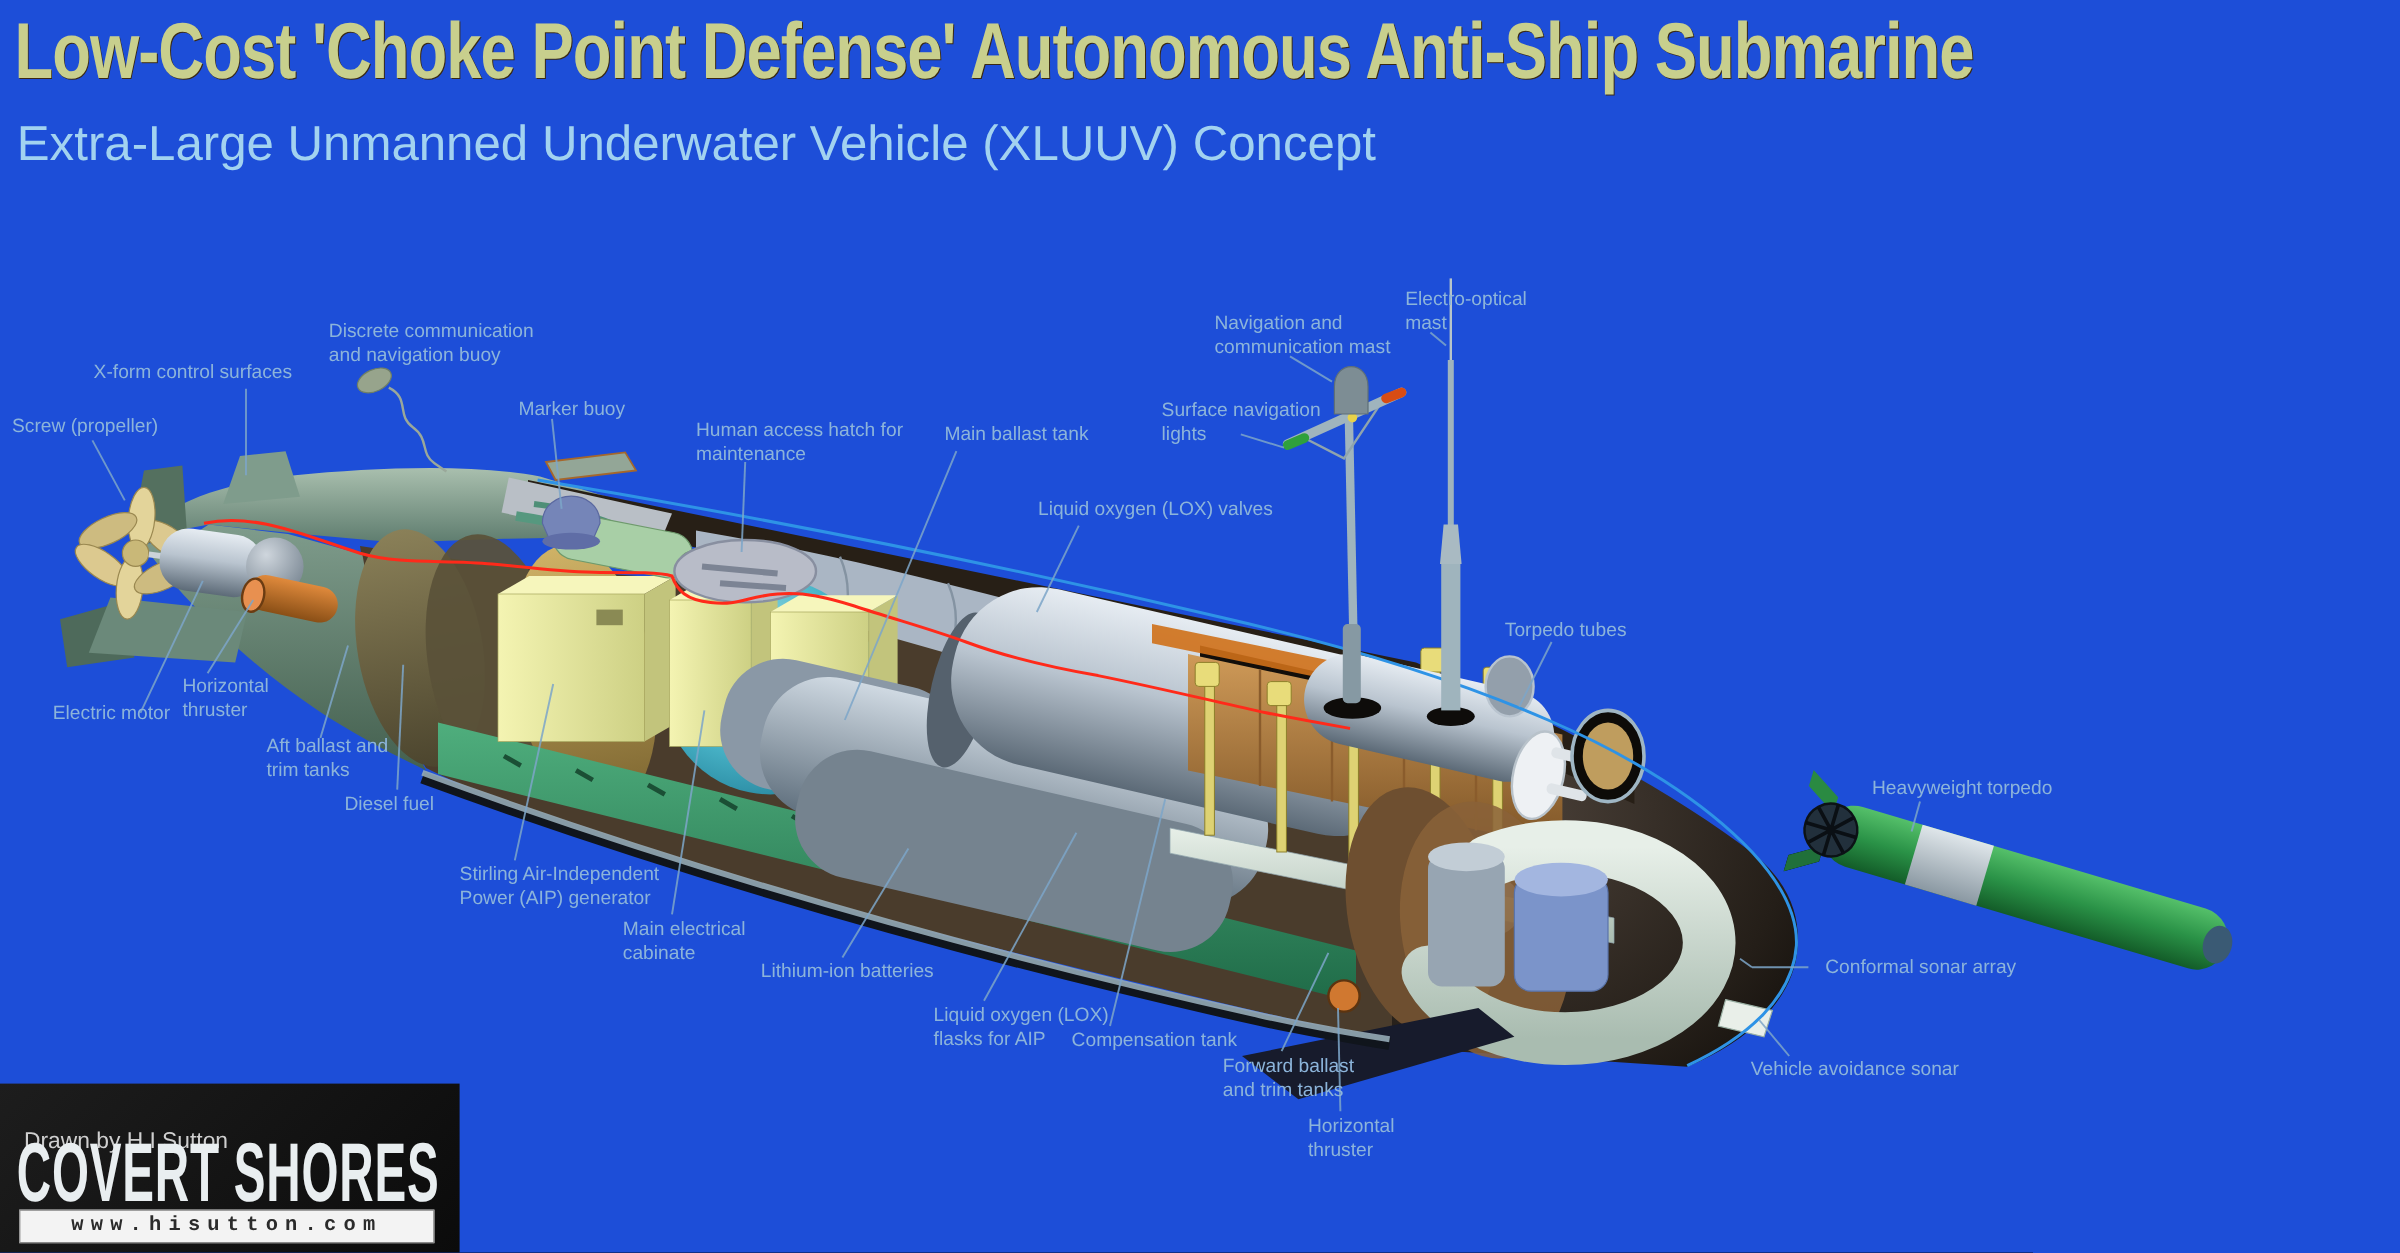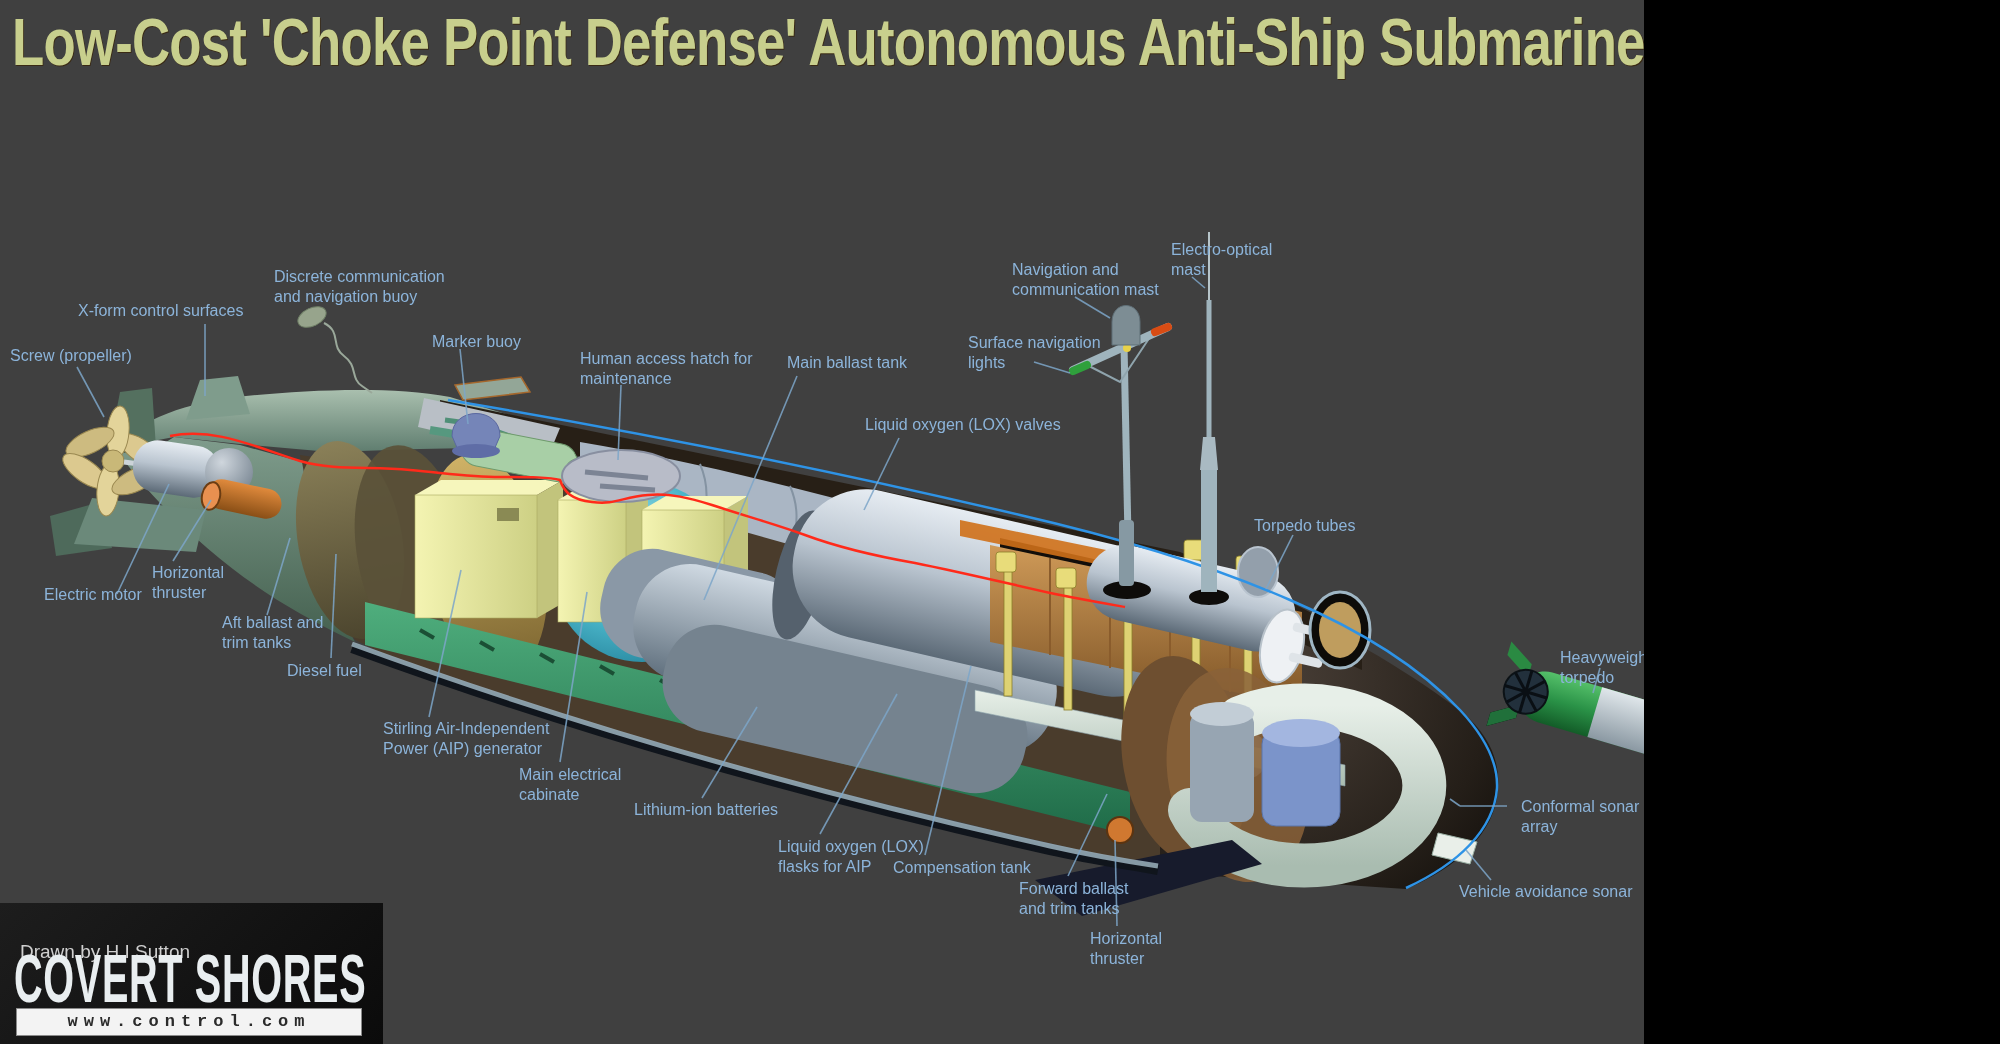--- a/index.html
+++ b/index.html
@@ -1,16 +1,16 @@
 <!DOCTYPE html>
 <html><head>
 <meta charset="utf-8">
 <style>
   html,body{margin:0;padding:0;background:#000;}
-  .stage{position:relative;width:1644px;height:1044px;background:#404040;overflow:hidden;
+  .stage{position:relative;width:2000px;height:1044px;background:#1d4ed8;overflow:hidden;
          font-family:"Liberation Sans",sans-serif;}
   .stage svg{position:absolute;left:0;top:0;}
   .title{position:absolute;left:12px;top:8px;font-weight:700;font-size:66px;line-height:1.05;
          color:#c8cf8d;transform:scaleX(.8);transform-origin:0 0;letter-spacing:-1px;white-space:nowrap;
          text-shadow:1px 1px 0 #3a2a14;}
   .subtitle{position:absolute;left:14px;top:96px;font-size:41px;color:#a2d2f0;white-space:nowrap;}
   .lbl{position:absolute;color:#8cb4da;font-size:16px;line-height:20px;white-space:pre-line;}
   .credit-bg{position:absolute;left:0;top:903px;width:383px;height:141px;
              background:linear-gradient(135deg,#1d1d1d,#0b0b0b);}
   .drawn{position:absolute;left:20px;top:921px;font-size:19px;color:#cfcfcf;margin-top:20px;}
@@ -304,20 +304,21 @@
       <path d="M820,834 L897,694"></path>
       <path d="M925,855 L971,666"></path>
       <path d="M1068,876 L1107,794"></path>
       <path d="M1117,926 L1115,840"></path>
       <path d="M1491,880 L1466,850"></path>
       <path d="M1460,806 L1507,806 M1460,806 L1450,799"></path>
     </g>
   </svg>
 
   <div class="title">Low-Cost 'Choke Point Defense' Autonomous Anti-Ship Submarine</div>
+  <div class="subtitle">Extra-Large Unmanned Underwater Vehicle (XLUUV) Concept</div>
 
   <div class="lbl" style="left:10px;top:346px">Screw (propeller)</div>
   <div class="lbl" style="left:78px;top:301px">X-form control surfaces</div>
   <div class="lbl" style="left:274px;top:267px">Discrete communication
 and navigation buoy</div>
   <div class="lbl" style="left:432px;top:332px">Marker buoy</div>
   <div class="lbl" style="left:580px;top:349px">Human access hatch for
 maintenance</div>
   <div class="lbl" style="left:787px;top:353px">Main ballast tank</div>
   <div class="lbl" style="left:865px;top:415px">Liquid oxygen (LOX) valves</div>
@@ -346,15 +347,15 @@
   <div class="lbl" style="left:1019px;top:879px">Forward ballast
 and trim tanks</div>
   <div class="lbl" style="left:1090px;top:929px">Horizontal
 thruster</div>
   <div class="lbl" style="left:1459px;top:882px">Vehicle avoidance sonar</div>
   <div class="lbl" style="left:1521px;top:797px">Conformal sonar array</div>
 
   <div class="credit-bg"></div>
   <div class="drawn">Drawn by H I Sutton</div>
   <div class="brand">COVERT SHORES</div>
-  <div class="web">www.control.com</div>
+  <div class="web">www.hisutton.com</div>
 
 </div>
 
 </body></html>

